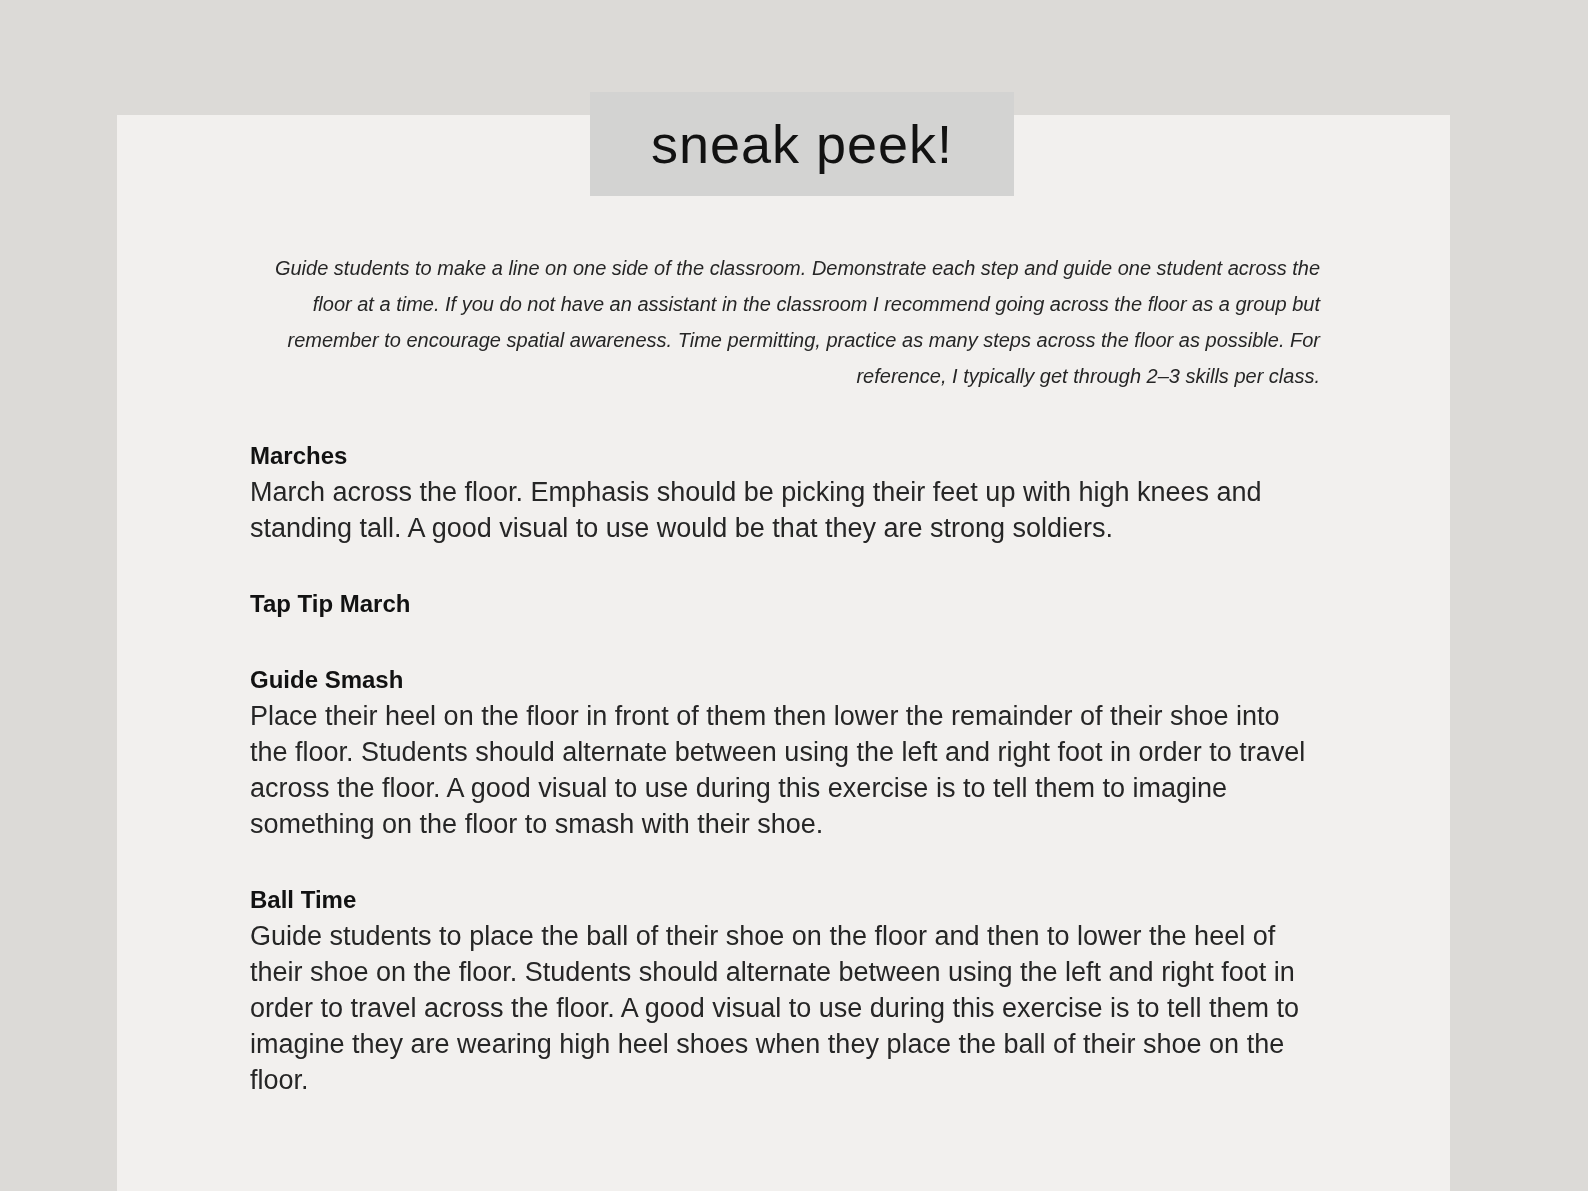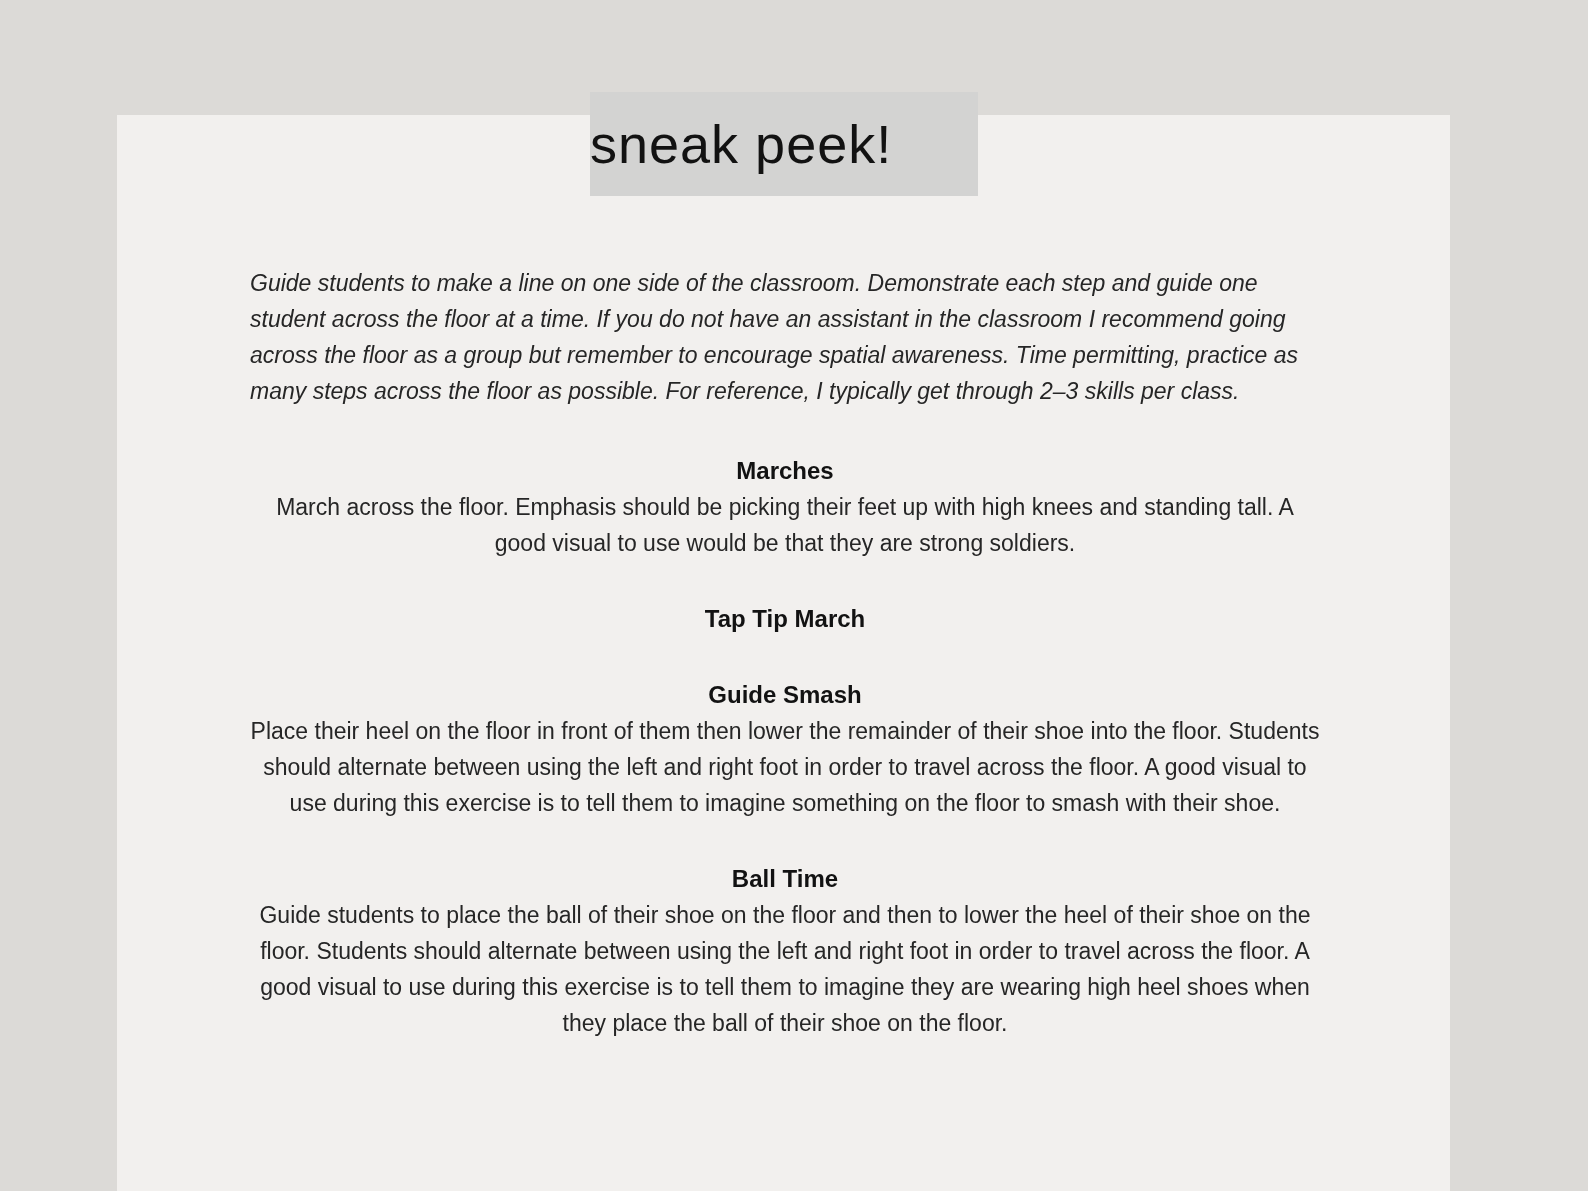--- a/index.html
+++ b/index.html
@@ -21,62 +21,62 @@
     left: 117px;
     top: 115px;
     width: 1333px;
     height: 1076px;
     background: #f2f0ee;
   }
   .title-badge {
     position: absolute;
     left: 590px;
     top: 92px;
-    width: 388px;
+    width: 424px;
     height: 104px;
     background: #d3d3d2;
     display: flex;
     align-items: center;
-    justify-content: flex-start;
+    justify-content: center;
     z-index: 2;
   }
   .title-badge .title-text {
     font-size: 54px;
     font-weight: 400;
     letter-spacing: 1px;
     color: #121212;
     white-space: nowrap;
   }
   .content {
     position: absolute;
     left: 250px;
     top: 250px;
     width: 1070px;
     z-index: 1;
   }
   .intro {
     font-style: italic;
-    font-size: 23px;
+    font-size: 20px;
     line-height: 36px;
     color: #262626;
-    margin: 15px 0 44px 0;
+    margin: 0 0 44px 0;
+    text-align: right;
   }
   .section {
     margin: 0 0 40px 0;
-    text-align: center;
   }
   .section-heading {
     font-size: 24px;
     font-weight: 700;
     line-height: 36px;
     margin: 0;
     color: #121212;
   }
   .section-body {
-    font-size: 23px;
+    font-size: 27px;
     line-height: 36px;
     margin: 0;
     color: #262626;
   }
 </style>
 </head>
 <body>
 
 <div class="page-panel"></div>
 

